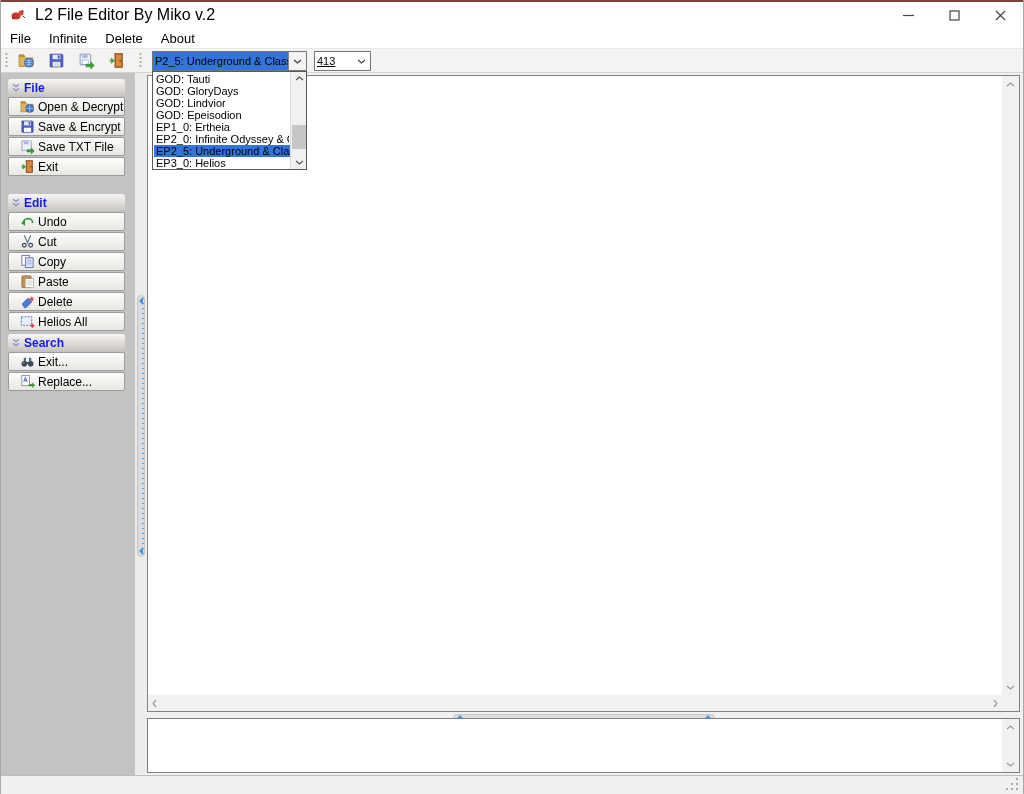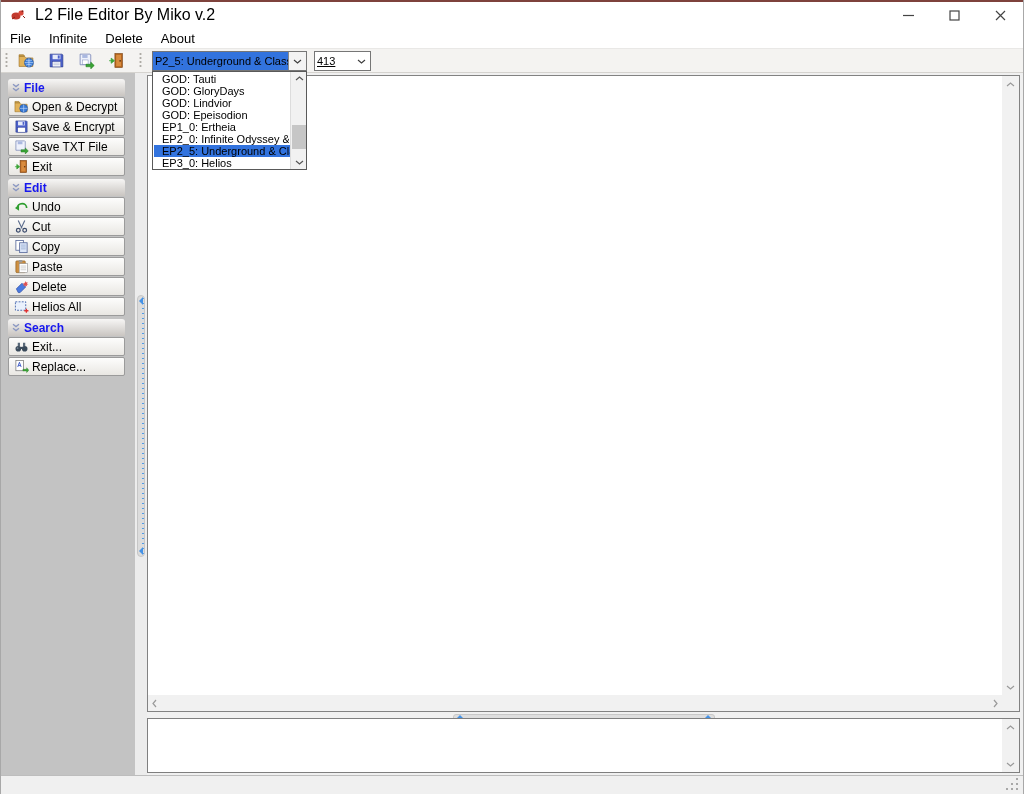--- a/index.html
+++ b/index.html
@@ -43,21 +43,21 @@
   .body { position:absolute; left:0; top:73px; width:100%; height:702px; background:#f0f0f0; }
 
   
   .sidebar { position:absolute; left:0; top:0; width:134px; height:702px; background:#c3c3c3; padding:4px 0 0 7px; }
   .section-header { width:117px; height:17px; margin:2px 0 1px; border-radius:3px 3px 0 0;
                     background:linear-gradient(180deg,#f7f6f5,#c9c5c1); display:flex; align-items:center;
                     font-size:12px; font-weight:bold; color:#1717ee; }
   .section-header svg { width:10px; height:10px; margin:0 3px 0 3px; flex:none; }
   .side-btn { width:117px; height:19px; margin-bottom:1px; border:1px solid #9b9b9b; border-radius:2px;
               background:linear-gradient(180deg,#fdfdfc,#e9e7e3); display:flex; align-items:center;
-              font-size:12px; color:#000; padding-left:5px; }
+              font-size:12px; color:#000; padding-left:11px; }
   .side-btn svg { width:15px; height:15px; margin-right:3px; flex:none; }
 
   
   .vsplit { position:absolute; left:134px; top:0; width:12px; height:702px; background:#ececec; }
   .vhandle { position:absolute; left:2px; top:222px; width:8px; height:262px; background:#dcdcdc;
              border:1px solid #c6c6c6; border-radius:4px;
              background-image:radial-gradient(circle,#4f9be8 .8px,transparent 1.1px);
              background-size:6px 5px; background-position:2px 10px; }
   .vhandle::before, .vhandle::after { content:""; position:absolute; left:1px;
              border-top:4px solid transparent; border-bottom:4px solid transparent; border-right:4px solid #4592e6; }
@@ -89,21 +89,21 @@
   .bottompanel .sc-arrow.down { position:absolute; bottom:0; left:0; }
 
   
   .statusbar { position:absolute; left:0; top:775px; width:100%; height:19px; background:#f0f0f0; border-top:1px solid #bdbdbd; }
   .grip { position:absolute; right:4px; bottom:3px; }
 
   
   .popup { position:absolute; left:151px; top:71px; width:155px; height:99px; background:#fff;
            border:1px solid #595959; z-index:10; }
   .popup-items { position:absolute; left:1px; top:1px; right:17px; }
-  .popup-item { height:12px; line-height:12px; font-size:11px; padding-left:8px; white-space:nowrap; overflow:hidden; color:#000; }
+  .popup-item { height:12px; line-height:12px; font-size:11px; padding-left:2px; white-space:nowrap; overflow:hidden; color:#000; }
   .popup-item.sel { background:#3273de; color:#000; width:calc(100% + 16px); }
   .pscroll { position:absolute; right:0; top:0; width:16px; height:100%; background:#f1f1f1; border-left:1px solid #dcdcdc; }
   .pscroll .sc-arrow { width:16px; height:13px; }
   .pscroll .up { position:absolute; top:0; }
   .pscroll .down { position:absolute; bottom:0; }
   .pthumb { position:absolute; left:1px; top:53px; width:14px; height:24px; background:#c6c6c6; }
 </style>
 </head>
 <body>
 
@@ -238,21 +238,21 @@
       <div class="side-btn">
         <svg viewBox="0 0 16 16">
           <rect x="6.5" y="1.5" width="7" height="13" fill="#b5651d" stroke="#7a4010" stroke-width=".6"></rect>
           <rect x="7.7" y="2.7" width="4.6" height="10.6" fill="#d98c3f"></rect>
           <circle cx="11.4" cy="8.3" r=".8" fill="#5a3010"></circle>
           <path d="M1 8.2h3.4M3 5.8l3 2.4-3 2.4z" fill="#3aa435" stroke="#3aa435" stroke-width=".8"></path>
         </svg>
         <span>Exit</span>
       </div>
 
-      <div class="section-header" style="margin-top:3px">
+      <div class="section-header" style="margin-top:18px">
         <svg viewBox="0 0 10 10">
             <path d="M2 1.2l3 2.4 3-2.4M2 5.2l3 2.4 3-2.4" stroke="#8a97c2" fill="none" stroke-width="1.3"></path>
           </svg>
         <span>Edit</span>
       </div>
       <div class="side-btn">
         <svg viewBox="0 0 16 16">
           <path d="M3.5 10c0-3 2.3-5 5.2-5 2.6 0 4.8 1.8 4.8 4.6" fill="none" stroke="#2f9e2f" stroke-width="1.8"></path>
           <path d="M1 9.6l4.4-3v6z" fill="#2f9e2f"></path>
         </svg>

